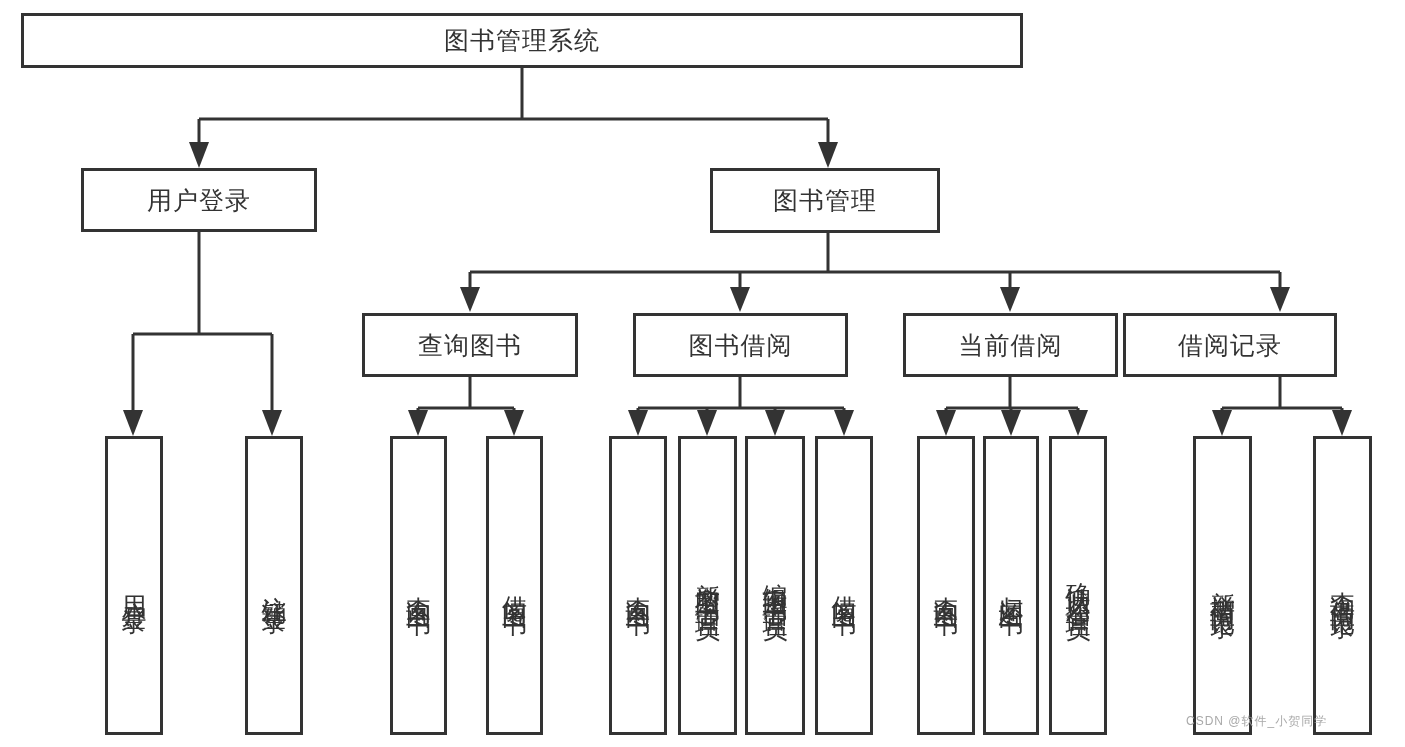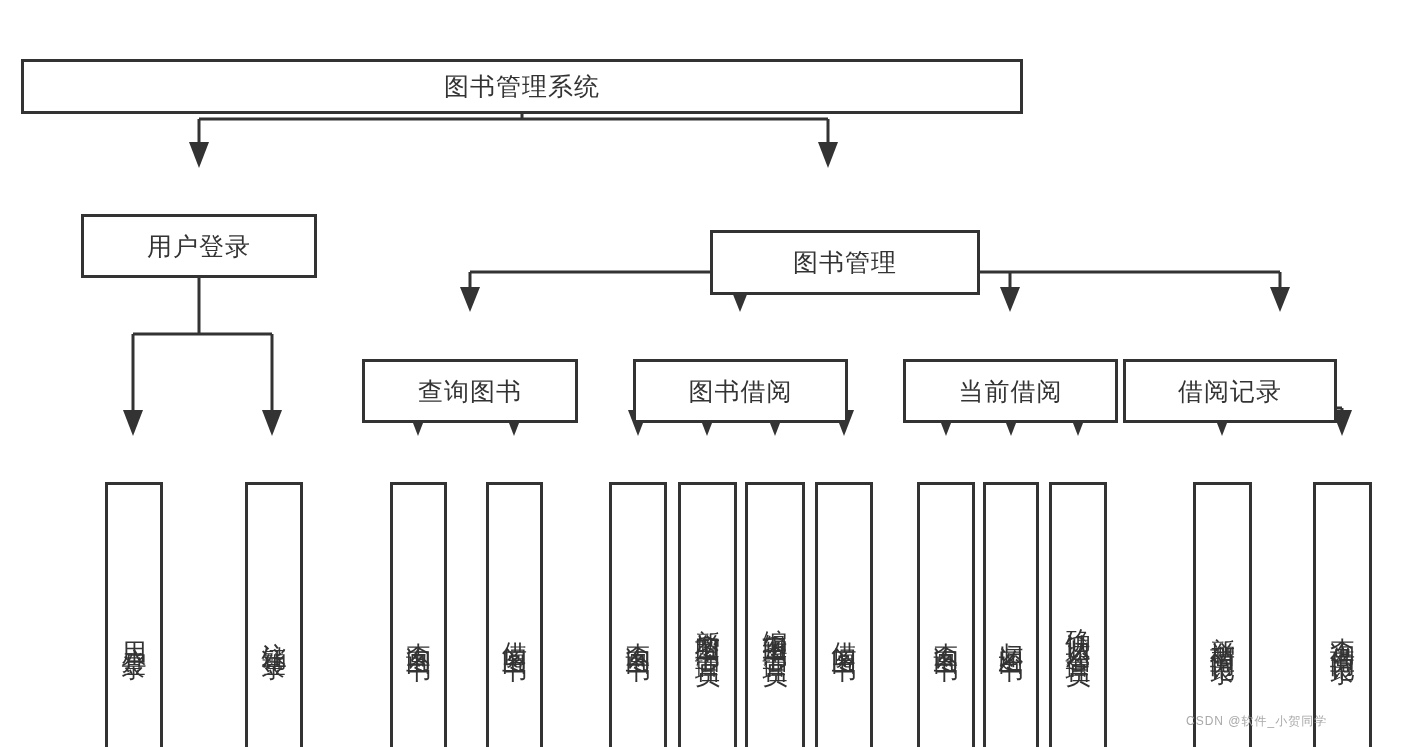--- a/index.html
+++ b/index.html
@@ -22,21 +22,20 @@
   .box{
     position:absolute;
     box-sizing:border-box;
     border:3px solid var(--line);
     background:#ffffff;
     display:flex;align-items:center;justify-content:center;
     color:var(--text);
     font-size:25px;
     letter-spacing:1px;
     white-space:nowrap;
-    margin-top:46px;
   }
   .vbox{
     font-size:25px;
     letter-spacing:0;
   }
   .vbox .vtext{
     writing-mode:vertical-rl;
     text-orientation:mixed;
     letter-spacing:5px;
     line-height:1;
@@ -125,21 +124,21 @@
     </g>
   </svg>
 
   <div class="box" style="left:21px;top:13px;width:1002px;height:55px">
     <span>图书管理系统</span>
   </div>
 
   <div class="box" style="left:81px;top:168px;width:236px;height:64px">
     <span>用户登录</span>
   </div>
-  <div class="box" style="left:710px;top:184px;width:270px;height:65px">
+  <div class="box" style="left:710px;top:168px;width:230px;height:65px">
     <span>图书管理</span>
   </div>
 
   <div class="box" style="left:362px;top:313px;width:216px;height:64px">
     <span>查询图书</span>
   </div>
   <div class="box" style="left:903px;top:313px;width:215px;height:64px">
     <span>当前借阅</span>
   </div>
   <div class="box" style="left:633px;top:313px;width:215px;height:64px">

